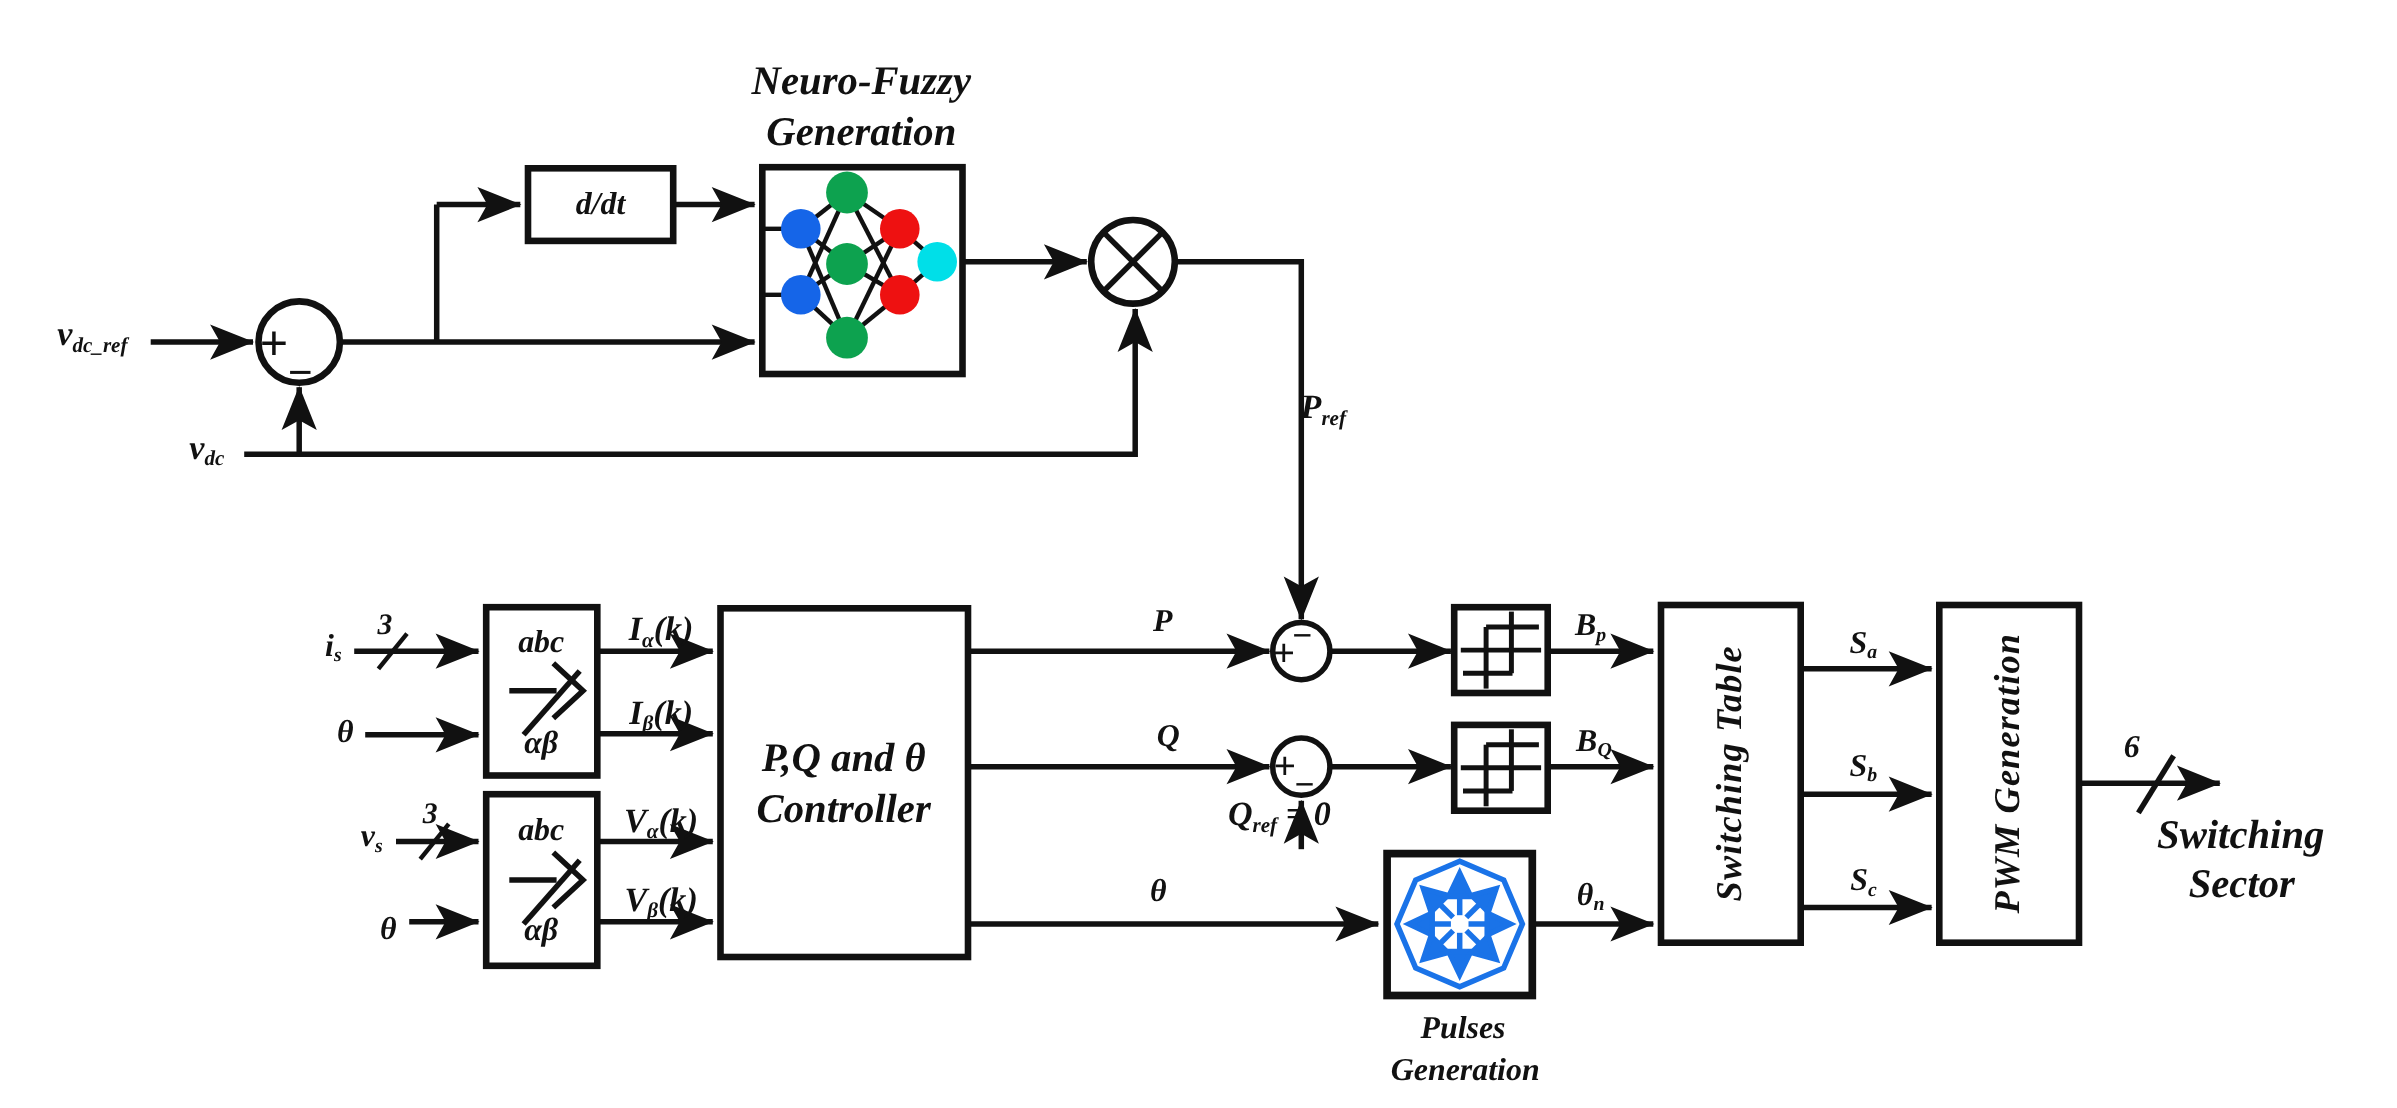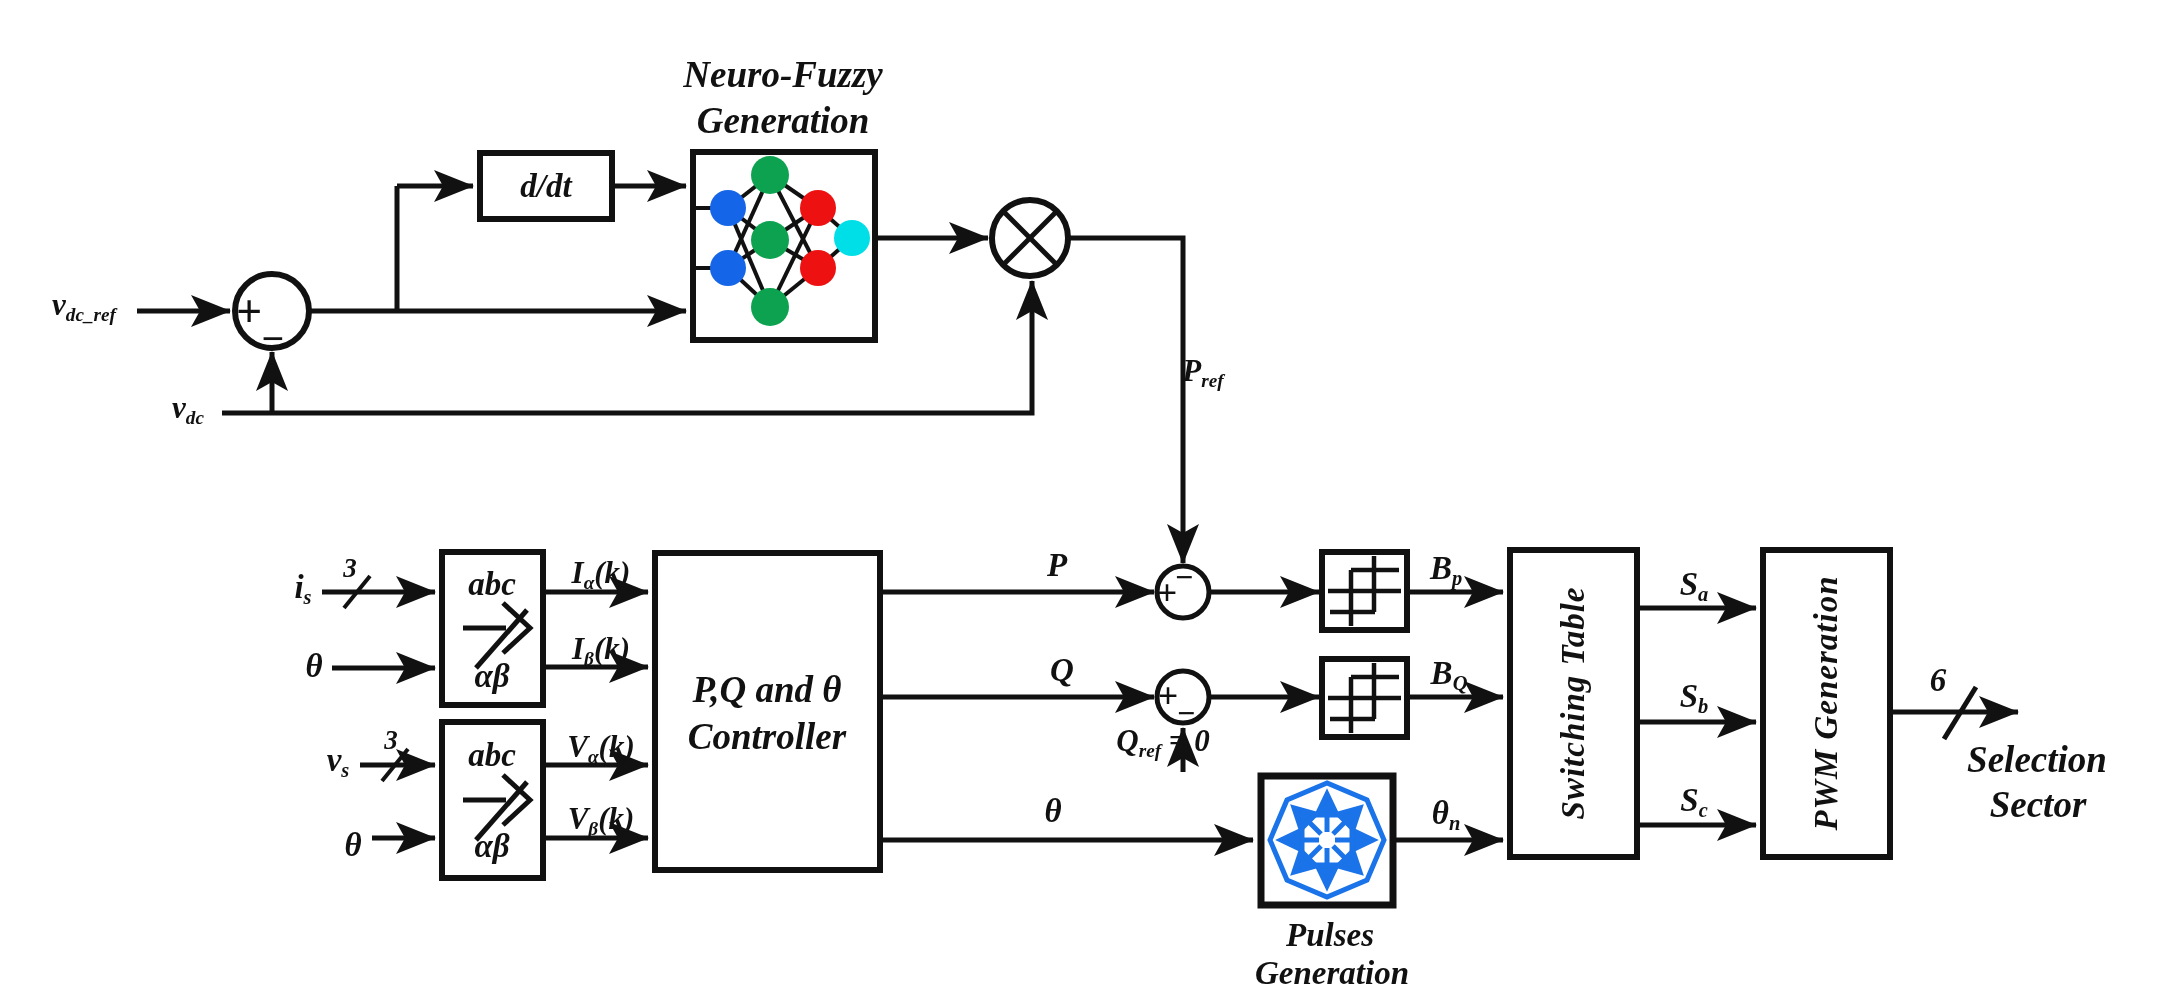--- a/index.html
+++ b/index.html
@@ -8,21 +8,21 @@
     --sector-blue:#1a73e8;
   }
   html,body{margin:0;padding:0;background:#ffffff;}
   .canvas{position:relative;width:2179px;height:1007px;background:#ffffff;overflow:hidden;
           font-family:"Liberation Serif",serif;color:var(--ink);}
   .wires{position:absolute;left:0;top:0;}
   .lbl{position:absolute;transform:translate(-50%,-50%);font-style:italic;font-weight:bold;
        font-size:31px;white-space:nowrap;line-height:1;}
   .lbl .sub{font-size:0.62em;vertical-align:-0.30em;margin-top:24px;}
   .big{font-size:37px;}
-  .mid{font-size:33px;}
+  .mid{font-size:29px;}
   .bus{font-size:27px;}
   .rot{transform:translate(-50%,-50%) rotate(-90deg);font-size:33px;letter-spacing:1px;}
   .sign{position:absolute;transform:translate(-50%,-50%);font-style:normal;font-weight:bold;
         line-height:1;font-family:"Liberation Serif",serif;}
   .s46{font-size:46px;} .s40{font-size:40px;} .s36{font-size:36px;} .s32{font-size:32px;}
 </style>
 </head>
 <body>
 
 <div class="canvas">
@@ -252,19 +252,19 @@
   <span class="lbl mid" style="left:1446px;top:815px"><span>θ</span><span class="sub">n</span></span>
 
   <span class="lbl rot" style="left:1573px;top:703px">Switching Table</span>
   <span class="lbl rot" style="left:1826px;top:703px">PWM Generation</span>
 
   <span class="lbl mid" style="left:1694px;top:586px"><span>S</span><span class="sub">a</span></span>
   <span class="lbl mid" style="left:1694px;top:698px"><span>S</span><span class="sub">b</span></span>
   <span class="lbl mid" style="left:1694px;top:802px"><span>S</span><span class="sub">c</span></span>
 
   <span class="lbl mid" style="left:1938px;top:680px">6</span>
-  <span class="lbl big" style="left:2037px;top:759px">Selection</span>
+  <span class="lbl big" style="left:2037px;top:759px">Switching</span>
   <span class="lbl big" style="left:2038px;top:804px">Sector</span>
 
   <span class="lbl mid" style="left:1330px;top:935px">Pulses</span>
   <span class="lbl mid" style="left:1332px;top:973px">Generation</span>
 
 </div>
 
 </body></html>

